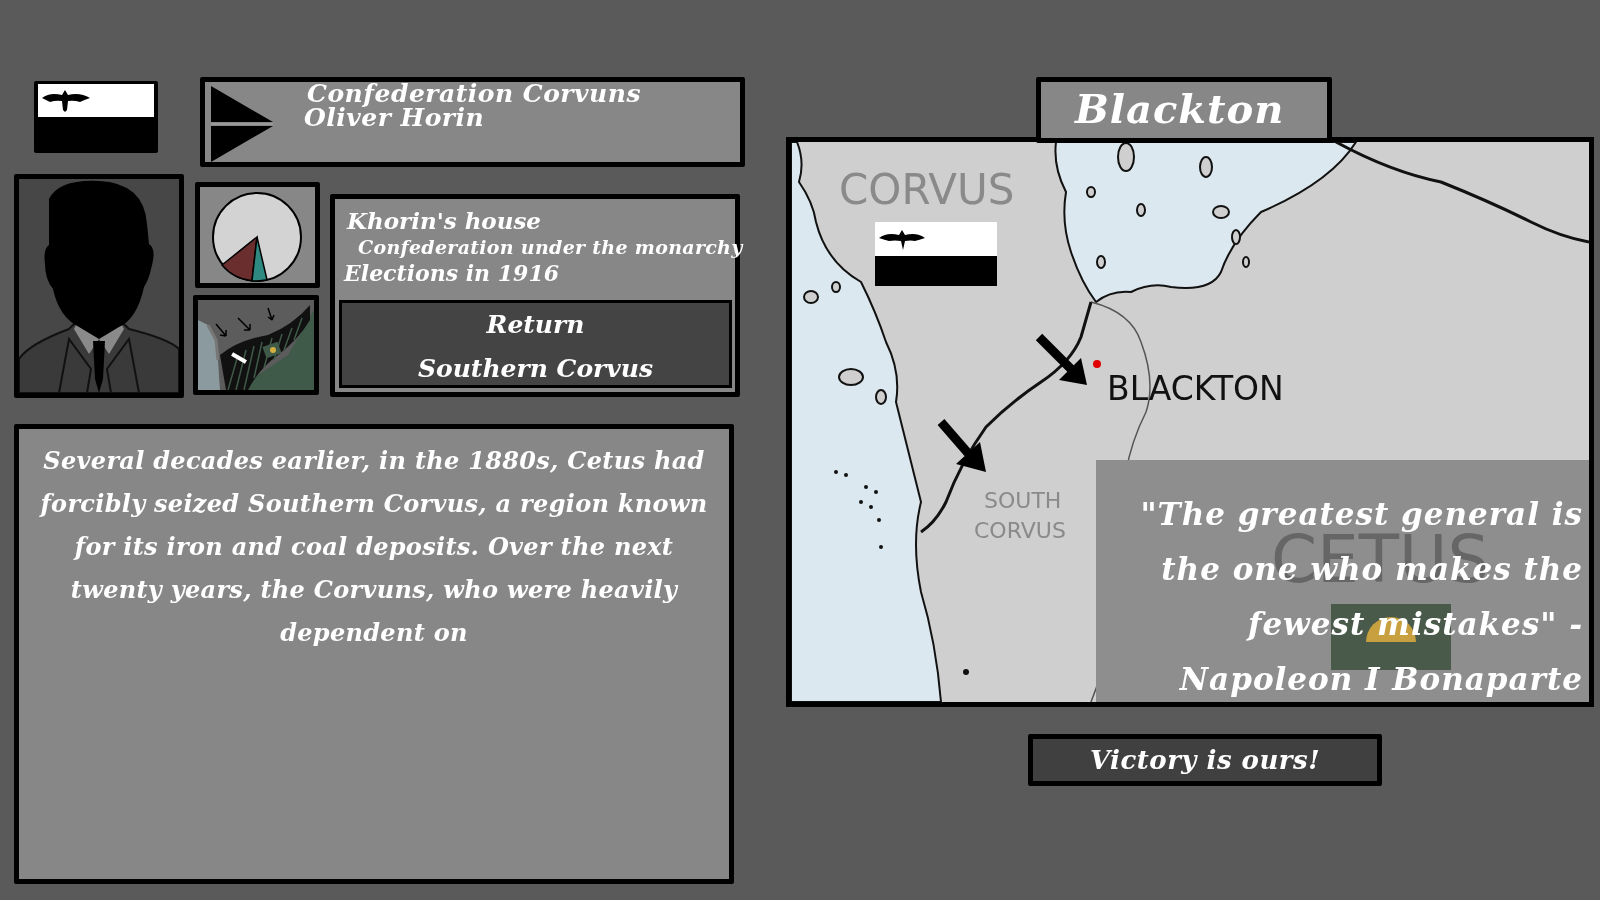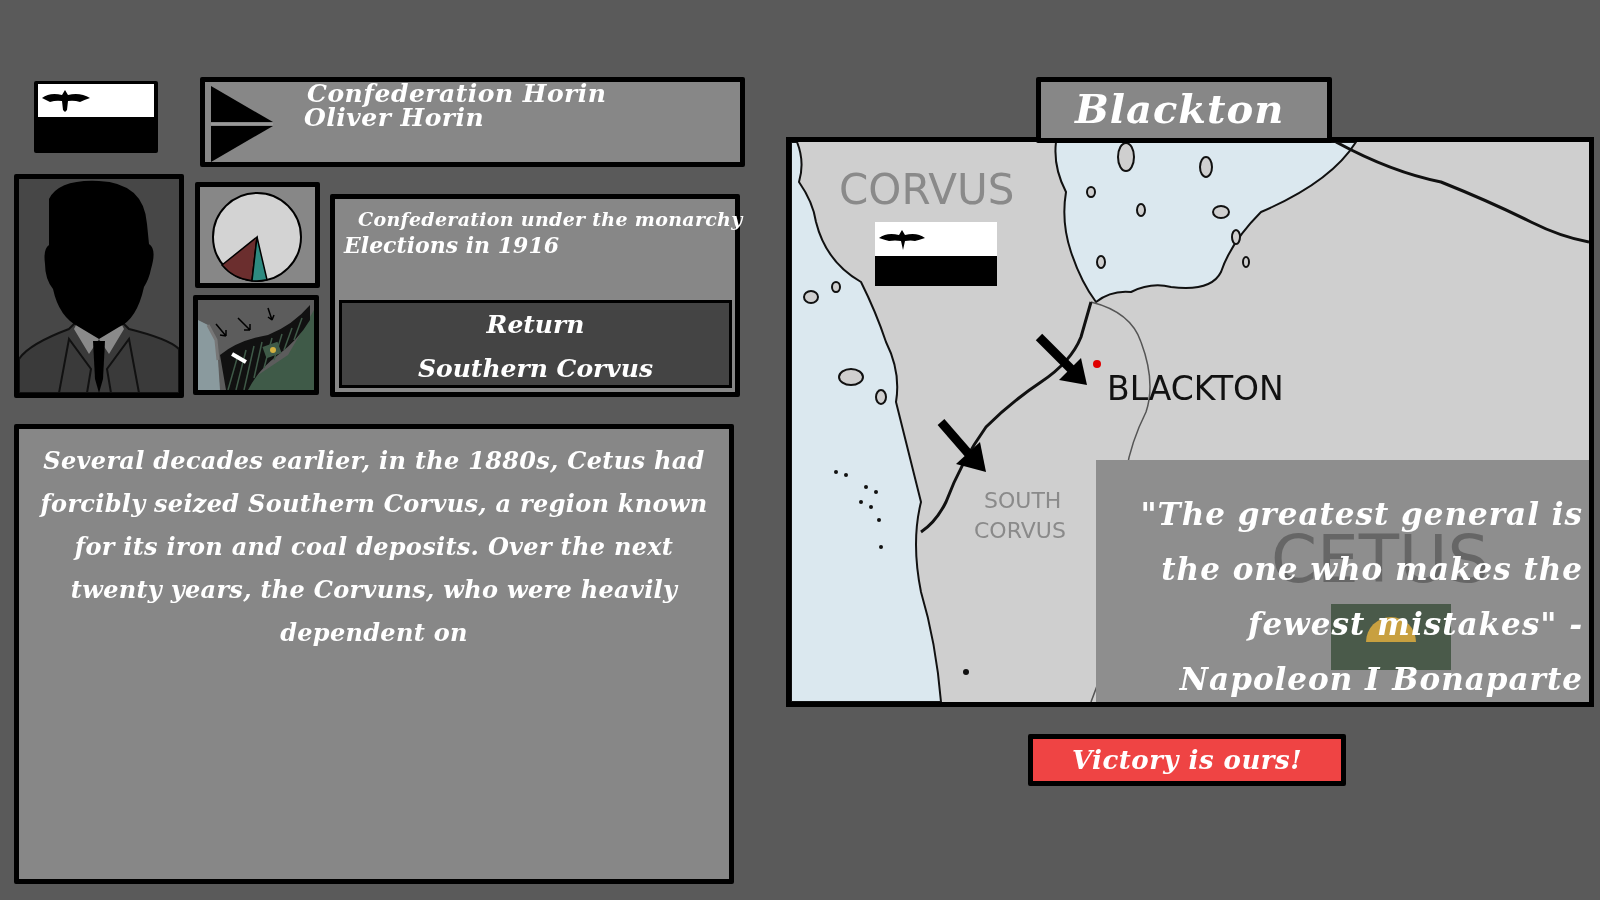--- a/index.html
+++ b/index.html
@@ -57,42 +57,42 @@
 
   
   #map-frame { left: 786px; top: 137px; width: 808px; height: 570px; background: #8b5cf6; overflow: hidden; border-radius: 0; }
   #map-frame svg { position: absolute; left: 0; top: 0; }
   #map-quote {
     position: absolute; right: 6px; top: 345px; width: 480px; text-align: right;
     font-size: 31px; line-height: 55px; font-style: italic; font-weight: bold; letter-spacing: 1px;
   }
 
   
-  #victory-btn { left: 1028px; top: 734px; width: 318px; height: 52px; background: #ef4444; text-align: center; }
+  #victory-btn { left: 1028px; top: 734px; width: 354px; height: 52px; background: #404040; text-align: center; }
   #victory-btn span { font-size: 26px; line-height: 42px; font-style: italic; font-weight: bold; letter-spacing: 0.5px; }
 </style>
 </head>
 <body>
 
 <div id="flag-box" class="panel" style="border:none;">
   <div class="white">
     <svg width="52" height="24" viewBox="0 0 52 24" style="position:absolute;left:2px;top:4px;">
       <path d="M2 10 Q10 4 22 7 L25 2 L28 7 Q40 4 50 10 Q44 12 40 14 Q34 12 28 13 L27 22 L25 24 L23 22 L22 13 Q16 12 10 14 Q6 12 2 10 Z" fill="#000"></path>
     </svg>
   </div>
 </div>
 
 <div id="country-header" class="panel">
   <svg class="triangles" viewBox="0 0 66 78">
     <polygon points="2,2 64,38 2,38" fill="#000"></polygon>
     <polygon points="2,42 64,42 2,78" fill="#000"></polygon>
     <line x1="2" y1="40" x2="64" y2="40" stroke="#999" stroke-width="2"></line>
   </svg>
   <div class="lines">
-    <div class="it">Confederation Horin</div>
+    <div class="it">Confederation Corvuns</div>
     <div class="it" style="margin-left:-3px;">Oliver Horin</div>
   </div>
 </div>
 
 <div id="portrait" class="panel">
   <svg width="160" height="214" viewBox="0 0 160 214">
     <rect width="160" height="214" fill="#474747"></rect>
     <path d="M0 214 L0 180 Q10 165 50 150 L60 140 L100 140 L110 150 Q150 160 160 170 L160 214 Z" fill="#3a3a3a" stroke="#111" stroke-width="2"></path>
     <path d="M55 150 L70 175 L80 160 L90 175 L105 150 L100 140 L60 140 Z" fill="#8a8a8a"></path>
     <path d="M74 162 L86 162 L84 200 L80 214 L76 200 Z" fill="#000"></path>
@@ -132,20 +132,21 @@
     <rect x="33" y="56" width="16" height="4" fill="#fff" transform="rotate(30 41 58)"></rect>
     <g stroke="#000" stroke-width="1.5" fill="none">
       <path d="M18 24 L28 36 M28 36 L28 30 M28 36 L22 35"></path>
       <path d="M40 18 L52 30 M52 30 L52 24 M52 30 L46 30"></path>
       <path d="M70 8 L74 20 M74 20 L76 15 M74 20 L70 17"></path>
     </g>
   </svg>
 </div>
 
 <div id="info-panel" class="panel">
+  <div class="l1 it">Khorin's house</div>
   <div class="l2 it">Confederation under the monarchy</div>
   <div class="l3 it">Elections in 1916</div>
   <div class="btnbox">
     <div class="it">Return</div>
     <div class="it">Southern Corvus</div>
   </div>
 </div>
 
 <div id="story-panel" class="panel">
   <p>Several decades earlier, in the 1880s, Cetus had forcibly seized Southern Corvus, a region known for its iron and coal deposits. Over the next twenty years, the Corvuns, who were heavily dependent on</p>

